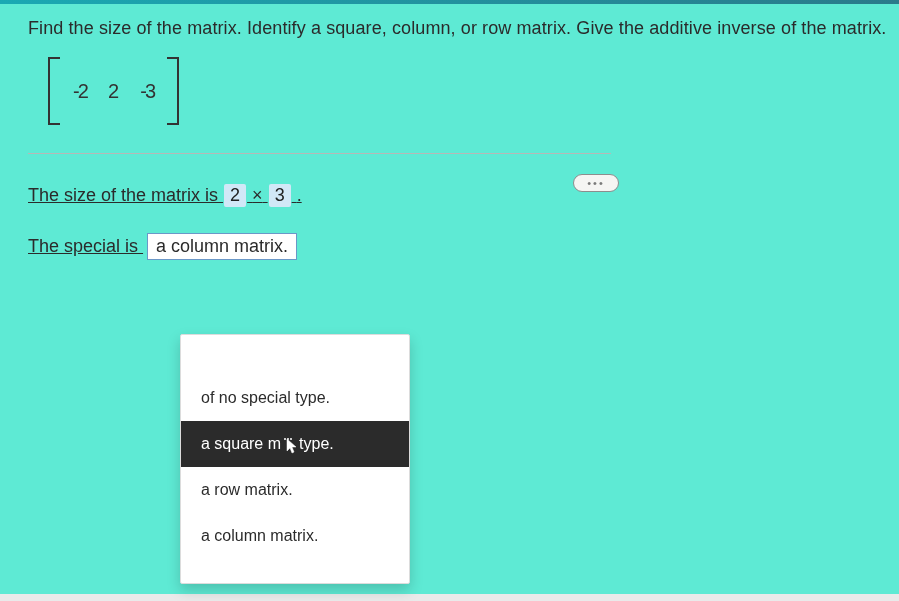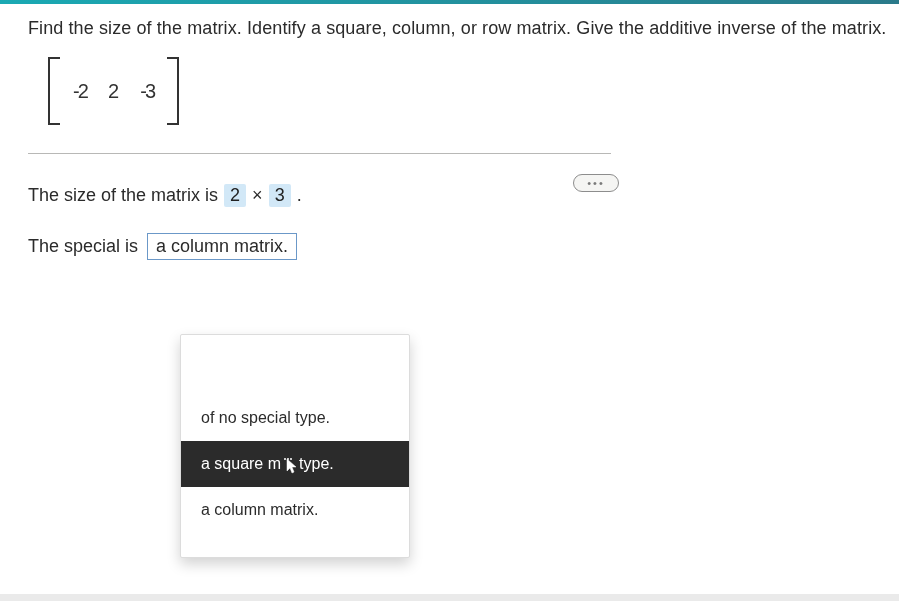--- a/index.html
+++ b/index.html
@@ -9,21 +9,21 @@
     background: #eaeaea;
     font-family: Arial, Helvetica, sans-serif;
     overflow: hidden;
     position: relative;
   }
   .teal-bar {
     height: 4px;
     background: linear-gradient(90deg, #1aa9b3, #2a7a8a);
   }
   .content {
-    background: #ffffff;
+    background: #5eead4;
     padding: 14px 8px 0 28px;
     height: 590px;
     position: relative;
   }
   .question {
     font-size: 18px;
     color: #2b2b2b;
     margin-bottom: 18px;
     letter-spacing: 0.1px;
   }
@@ -74,20 +74,21 @@
     align-items: center;
     justify-content: center;
     font-size: 11px;
     color: #7a7a7a;
     letter-spacing: 2px;
   }
   .answer-line {
     font-size: 18px;
     color: #2b2b2b;
     margin-bottom: 26px;
+    text-decoration: underline;
   }
   .answer-line .chip {
     display: inline-block;
     background: #d2e8f7;
     padding: 1px 6px;
     border-radius: 2px;
     margin: 0 1px;
     color: #222;
   }
   .dropdown-box {
@@ -101,21 +102,21 @@
   }
   .dropdown {
     position: absolute;
     left: 180px;
     top: 330px;
     width: 230px;
     background: #fff;
     border: 1px solid #dcdcdc;
     border-radius: 2px;
     box-shadow: 0 6px 14px rgba(0,0,0,0.18);
-    padding: 60px 0 24px 0;
+    padding: 40px 0 24px 0;
   }
   .dropdown .option {
     padding: 14px 20px;
     font-size: 16px;
     color: #2b2b2b;
     cursor: pointer;
     position: relative;
   }
   .dropdown .option.selected {
     background: #2b2b2b;
@@ -175,16 +176,17 @@
     <div class="option selected">
       <span>a square m</span>
       <span class="cursor-icon">
         <svg viewBox="0 0 16 18" width="16" height="18">
           <path d="M5 1 L5 13 L8 10 L10 15 L12 14 L10 9 L14 9 Z" fill="#ffffff" stroke="#ffffff" stroke-width="0.5"></path>
           <path d="M3 0 L3 2 M6 0 L6 2 M9 0 L9 2" stroke="#ffffff" stroke-width="1.5"></path>
         </svg>
       </span>
       <span>type.</span>
     </div>
+    <div class="option">a row matrix.</div>
     <div class="option">a column matrix.</div>
   </div>
 
 </div>
 
 </body></html>

